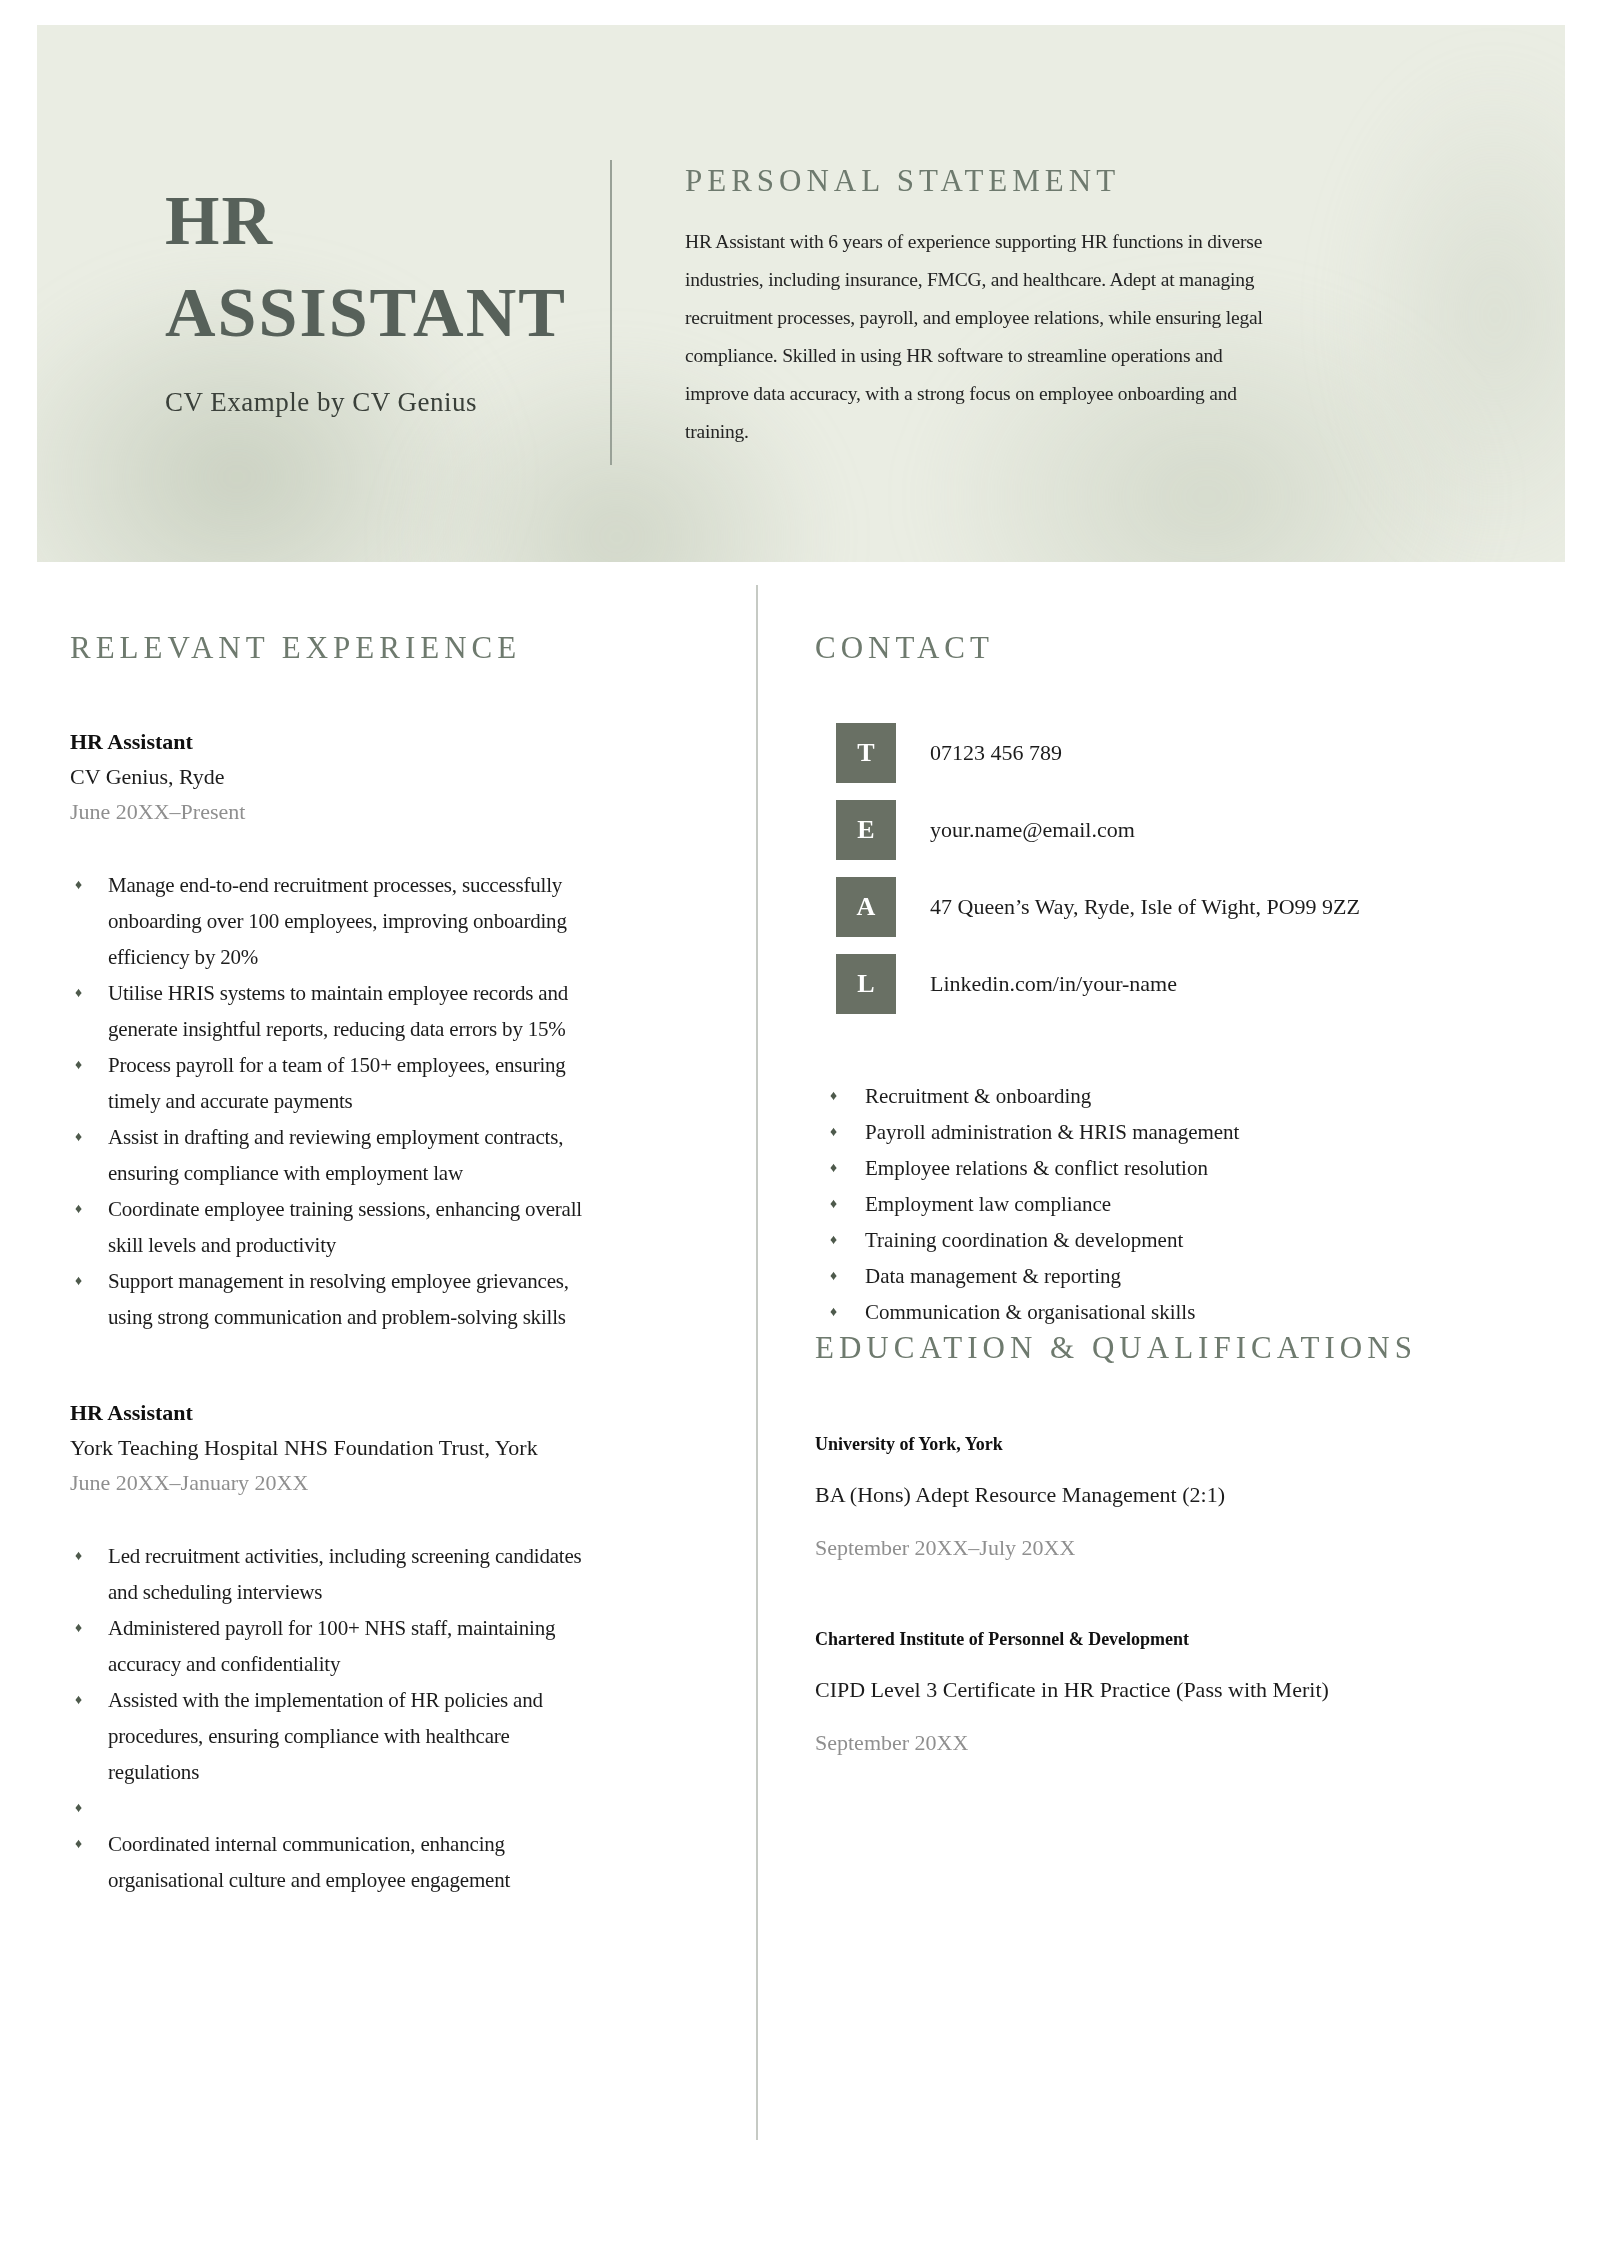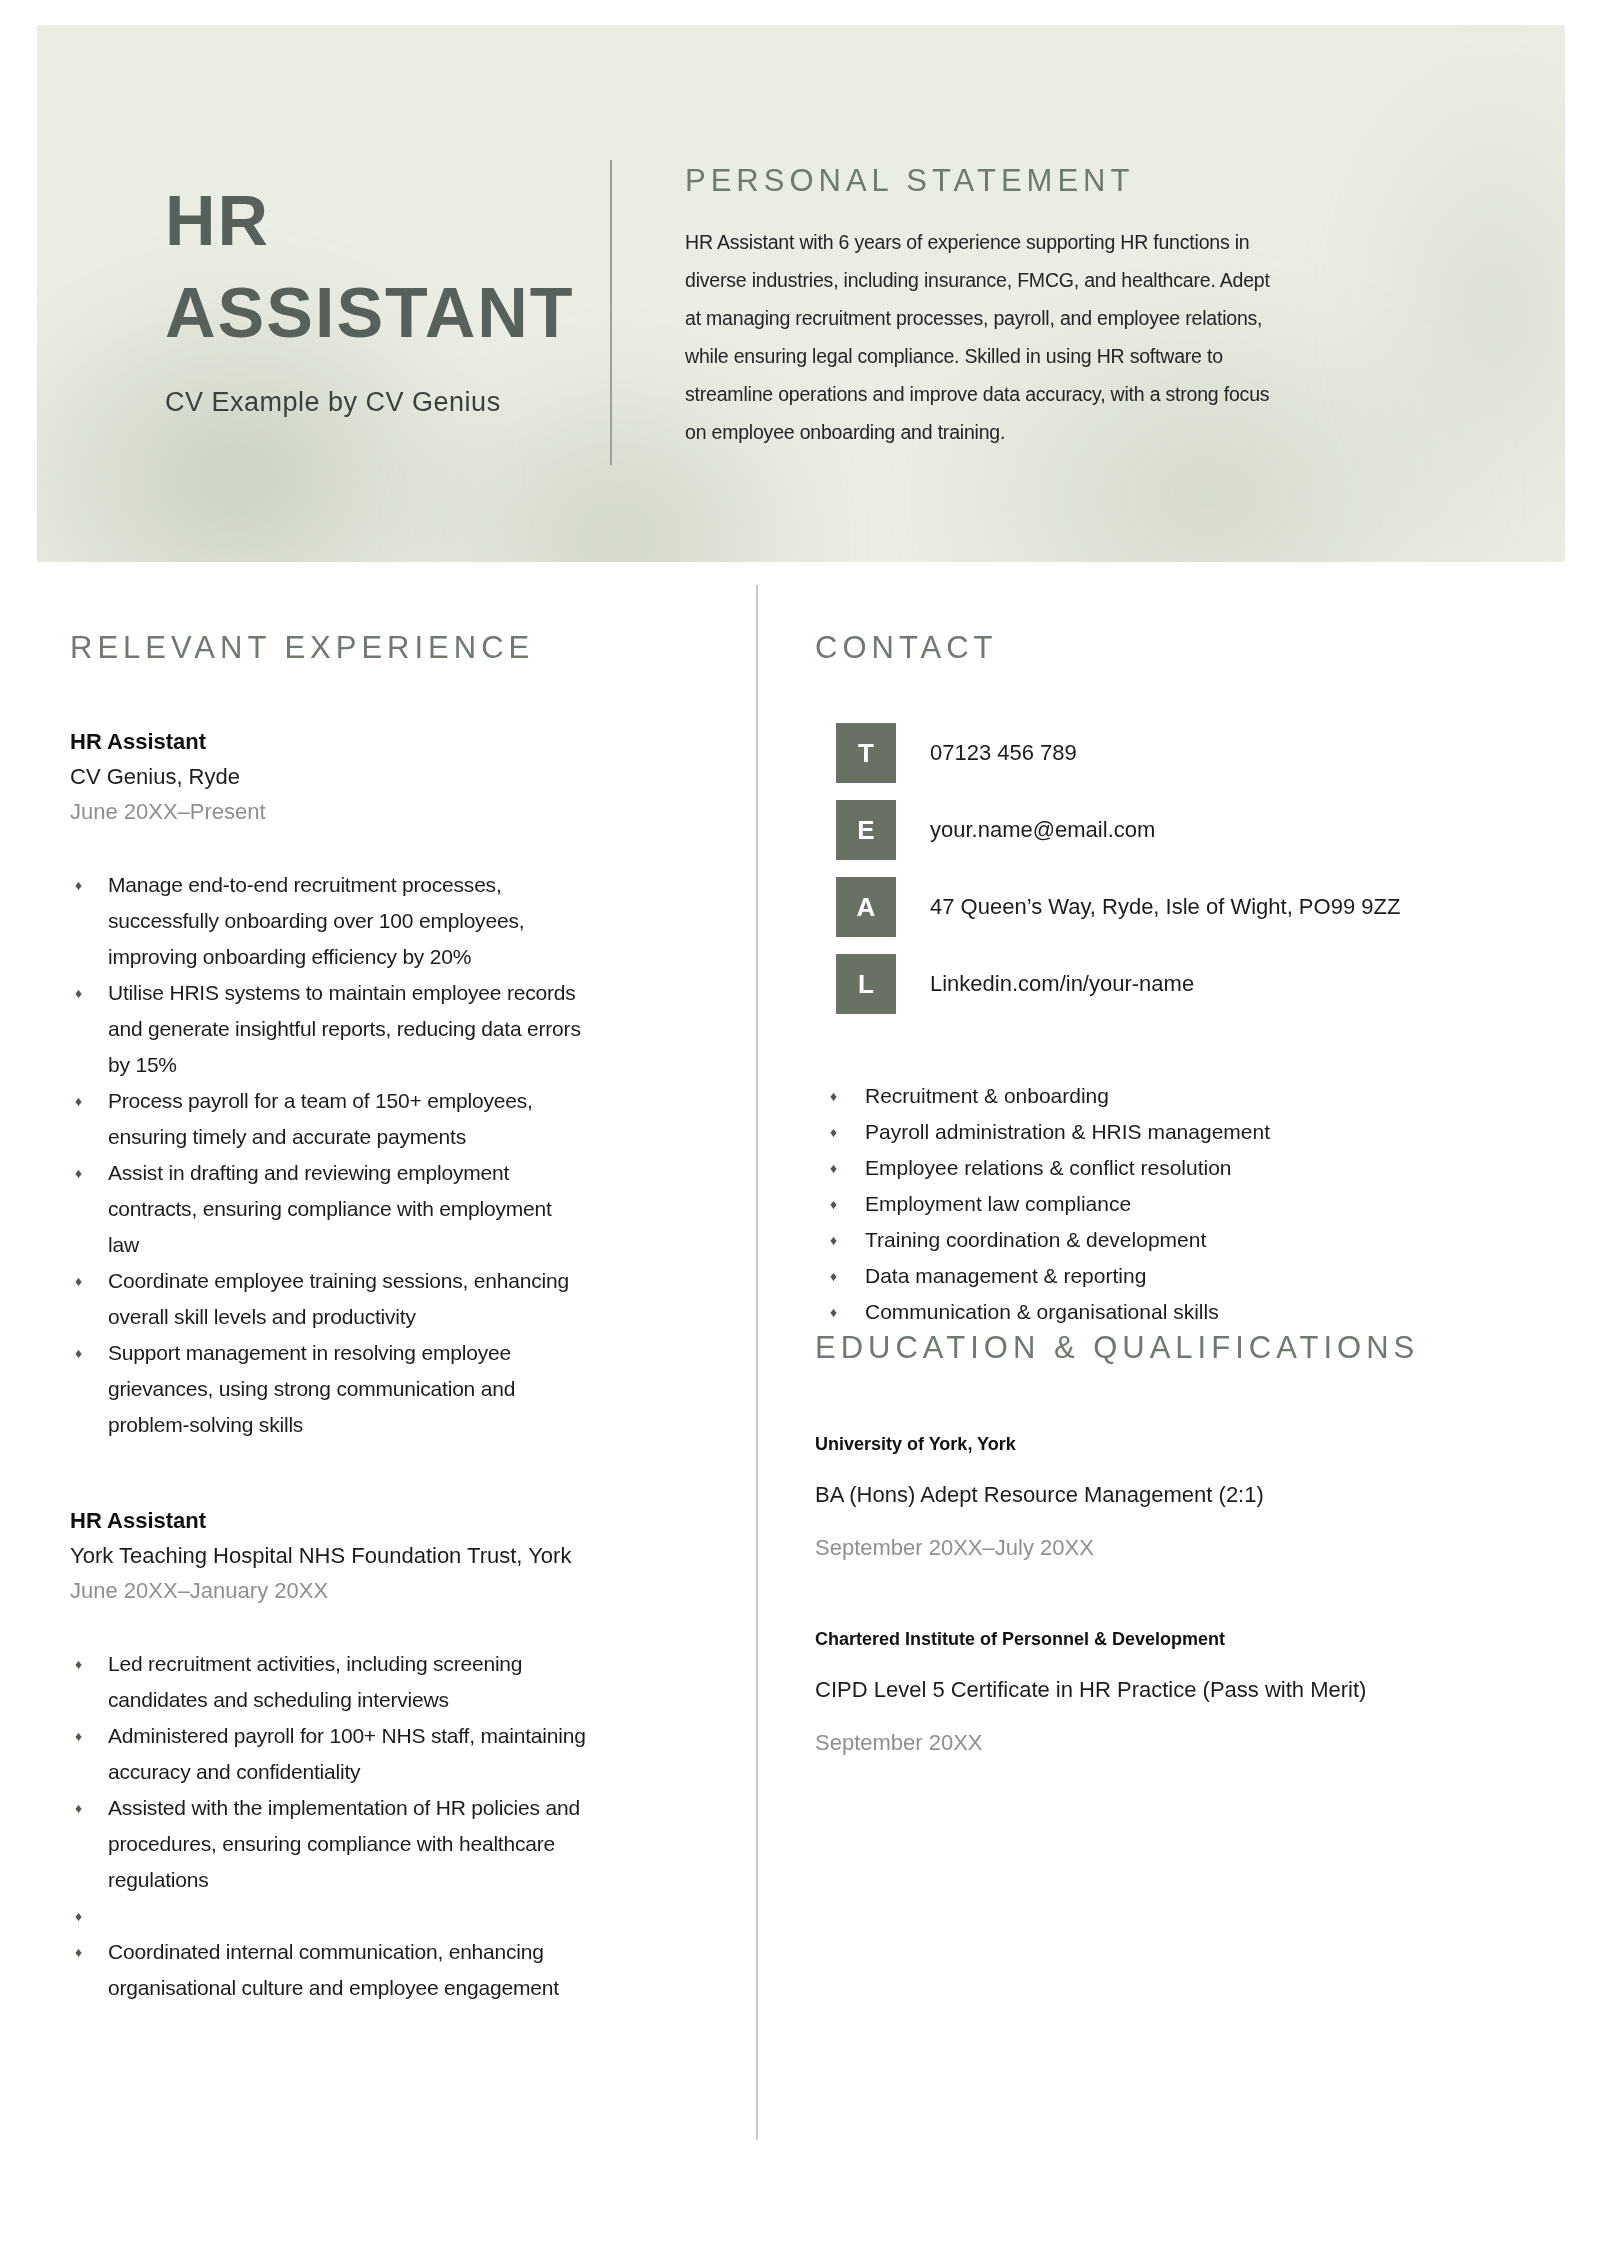--- a/index.html
+++ b/index.html
@@ -1,18 +1,18 @@
 <!DOCTYPE html>
 <html><head>
 <meta charset="utf-8">
 <style>
   html,body{margin:0;padding:0;background:#ffffff;}
   .page{
     position:relative;width:1568px;height:2263px;background:#ffffff;
-    font-family:Liberation Sans, sans-serif;color:#1c1c1c;overflow:hidden;
+    font-family:Liberation Serif, serif;color:#1c1c1c;overflow:hidden;
   }
   
   .header-band{
     position:absolute;left:37px;top:25px;width:1528px;height:537px;
     background:#eaede3;overflow:hidden;
   }
   .blob{position:absolute;border-radius:50%;filter:blur(26px);}
   .blob.b1{left:-70px;bottom:-130px;width:540px;height:430px;background:radial-gradient(closest-side,rgba(176,186,166,.55),rgba(176,186,166,0));}
   .blob.b2{left:360px;bottom:-170px;width:440px;height:390px;background:radial-gradient(closest-side,rgba(183,192,173,.5),rgba(183,192,173,0));}
   .blob.b3{left:880px;bottom:-150px;width:580px;height:430px;background:radial-gradient(closest-side,rgba(186,195,176,.45),rgba(186,195,176,0));}
@@ -213,18 +213,18 @@
     <h2 class="section edu-heading">EDUCATION &amp; QUALIFICATIONS</h2>
 
     <div class="edu-entry">
       <div class="edu-inst">University of York, York</div>
       <div class="edu-qual">BA (Hons) Adept Resource Management (2:1)</div>
       <div class="edu-dates">September 20XX–July 20XX</div>
     </div>
 
     <div class="edu-entry">
       <div class="edu-inst">Chartered Institute of Personnel &amp; Development</div>
-      <div class="edu-qual">CIPD Level 5 Certificate in HR Practice (Pass with Merit)</div>
+      <div class="edu-qual">CIPD Level 3 Certificate in HR Practice (Pass with Merit)</div>
       <div class="edu-dates">September 20XX</div>
     </div>
 
   </div>
 </div>
 
 </body></html>

